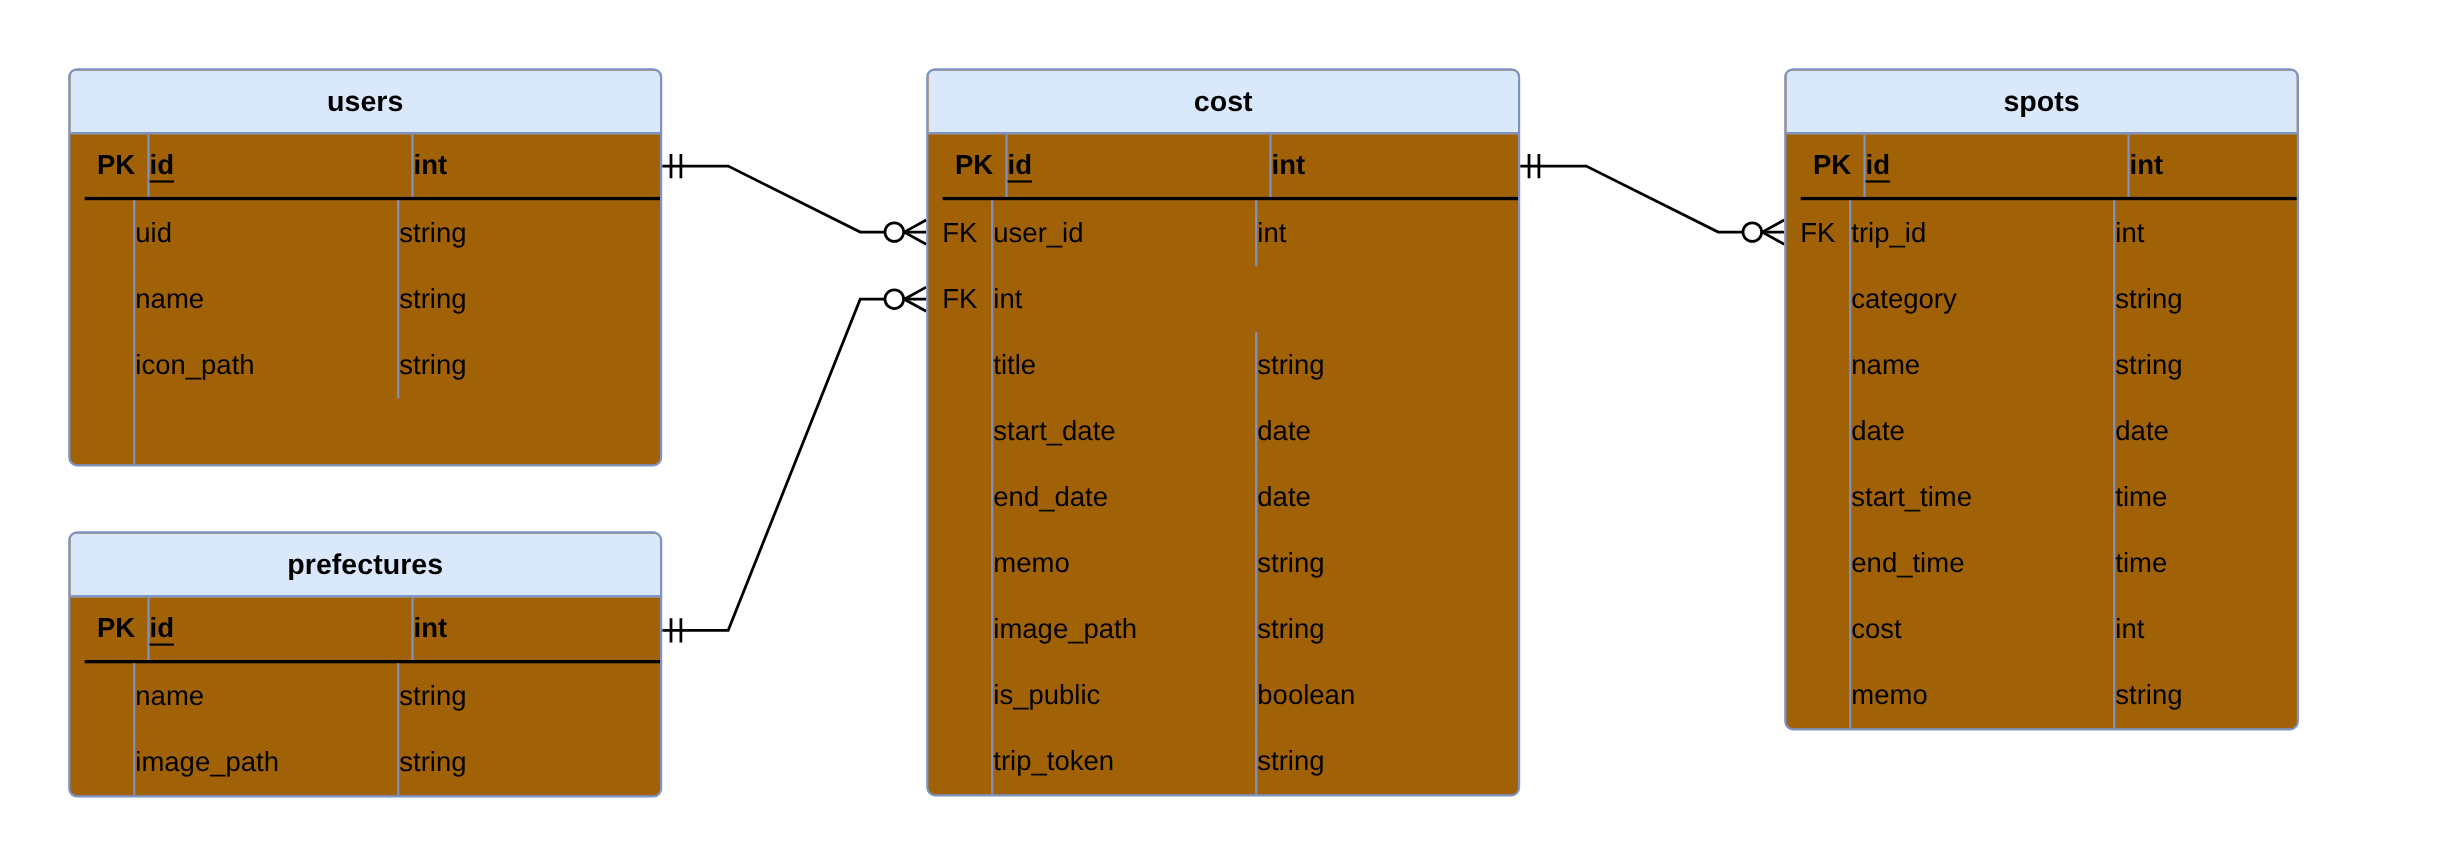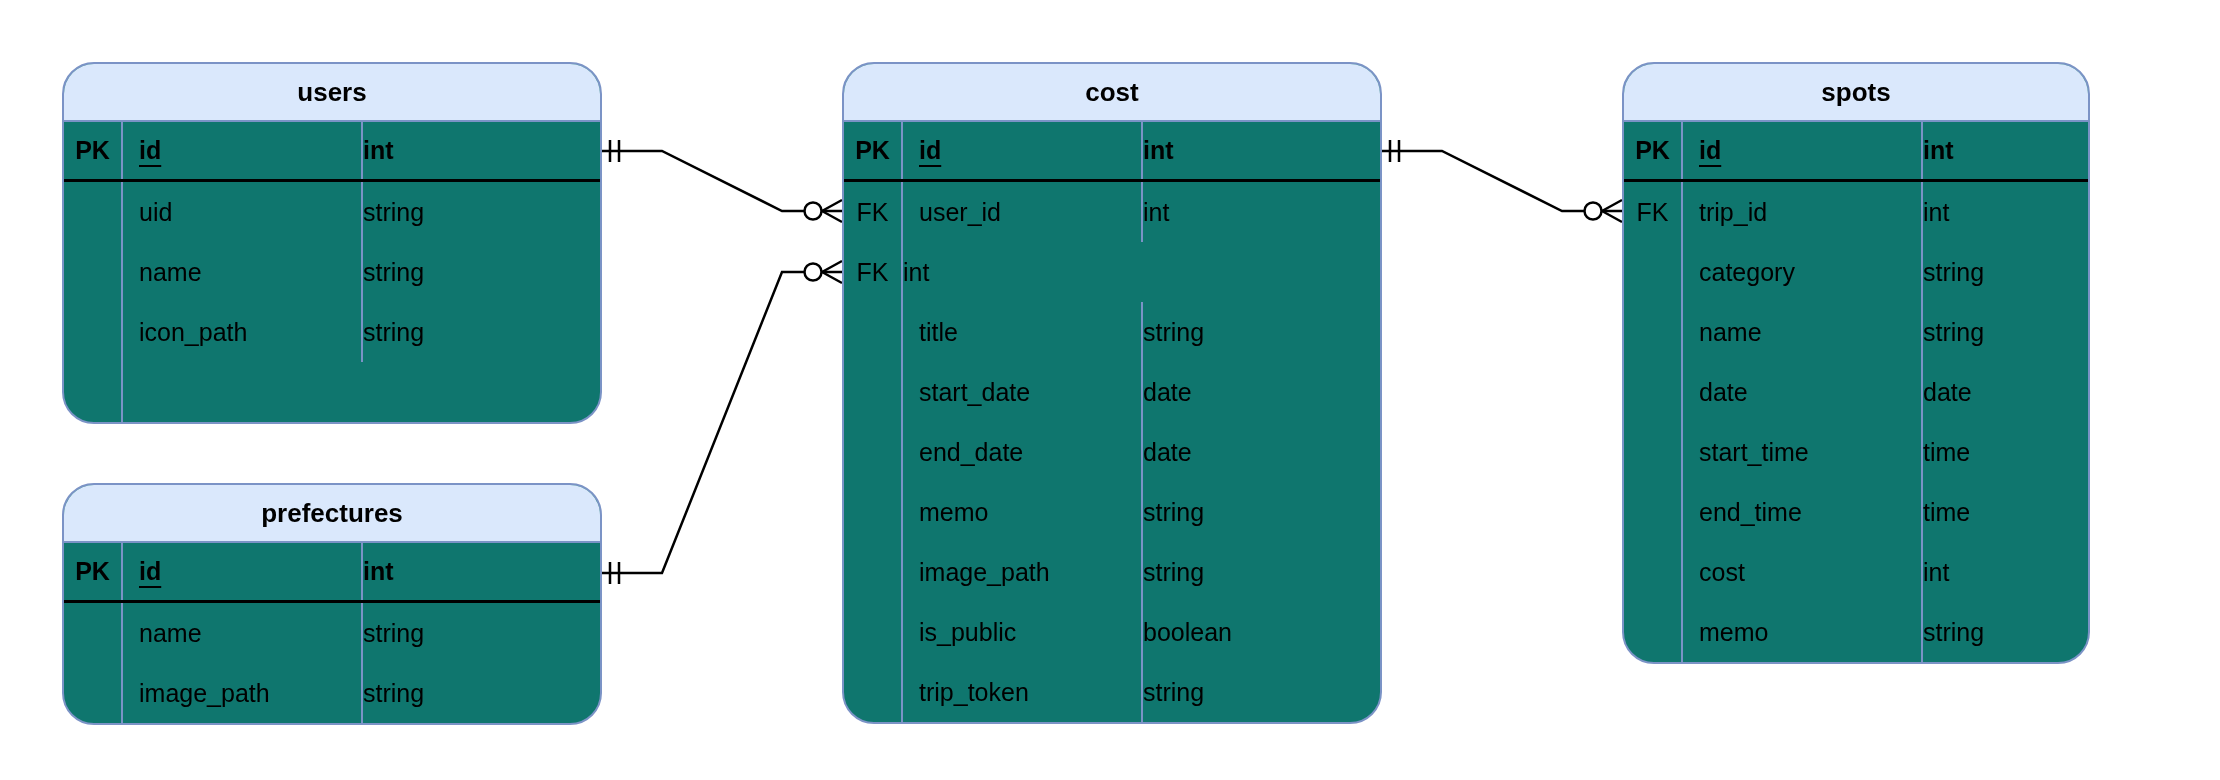--- a/index.html
+++ b/index.html
@@ -14,50 +14,50 @@
   .canvas { position: absolute; left: 0; top: 0; width: 2220px; height: 780px; }
 
   svg.connectors {
     position: absolute; left: 0; top: 0;
     width: 2220px; height: 780px;
     pointer-events: none;
   }
 
   .entity {
     position: absolute;
-    background: #0f766e;
+    background: #a16207;
     border: 2px solid #7b93c6;
-    border-radius: 32px;
+    border-radius: 8px;
     overflow: hidden;
   }
   #entity-users       { left: 62px;   top: 62px;  width: 540px; height: 362px; }
   #entity-prefectures { left: 62px;   top: 483px; width: 540px; height: 242px; }
   #entity-trips       { left: 842px;  top: 62px;  width: 540px; height: 662px; }
   #entity-spots       { left: 1622px; top: 62px;  width: 468px; height: 602px; }
 
   .entity-header {
     height: 58px;
     background: #dae8fc;
     border-bottom: 2px solid #7b93c6;
     display: flex; align-items: center; justify-content: center;
     font-size: 26px; font-weight: bold;
   }
   .entity-body { display: block; }
 
   .row { display: flex; height: 60px; }
-  .row.pk-row { border-bottom: 3px solid #000000; }
+  .row.pk-row { border-bottom: 3px solid #000000; margin-left: 13px; }
 
   .cell { display: flex; align-items: center; font-size: 25px; }
   .cell-key {
     width: 59px; justify-content: center;
     border-right: 2px solid #7b93c6;
     flex: 0 0 auto;
   }
   .cell-field {
-    width: 240px; padding-left: 16px;
+    width: 240px; 
     border-right: 2px solid #7b93c6;
     flex: 0 0 auto;
   }
   .cell-type { flex: 1 1 auto; }
 
   .pk-row .cell-key, .pk-row .cell-type { font-weight: bold; }
   .pk-row .cell-field .fname {
     font-weight: bold;
     text-decoration: underline;
     text-decoration-thickness: 2px;

